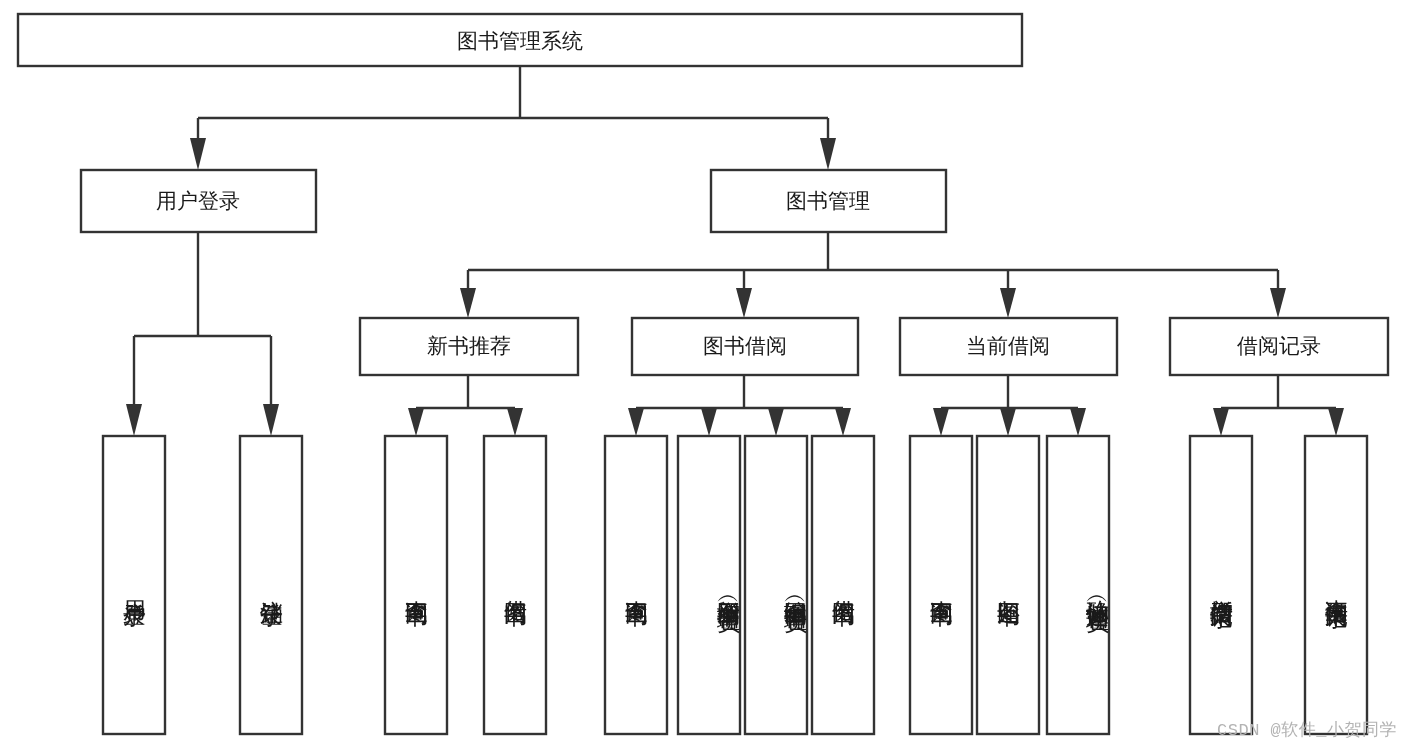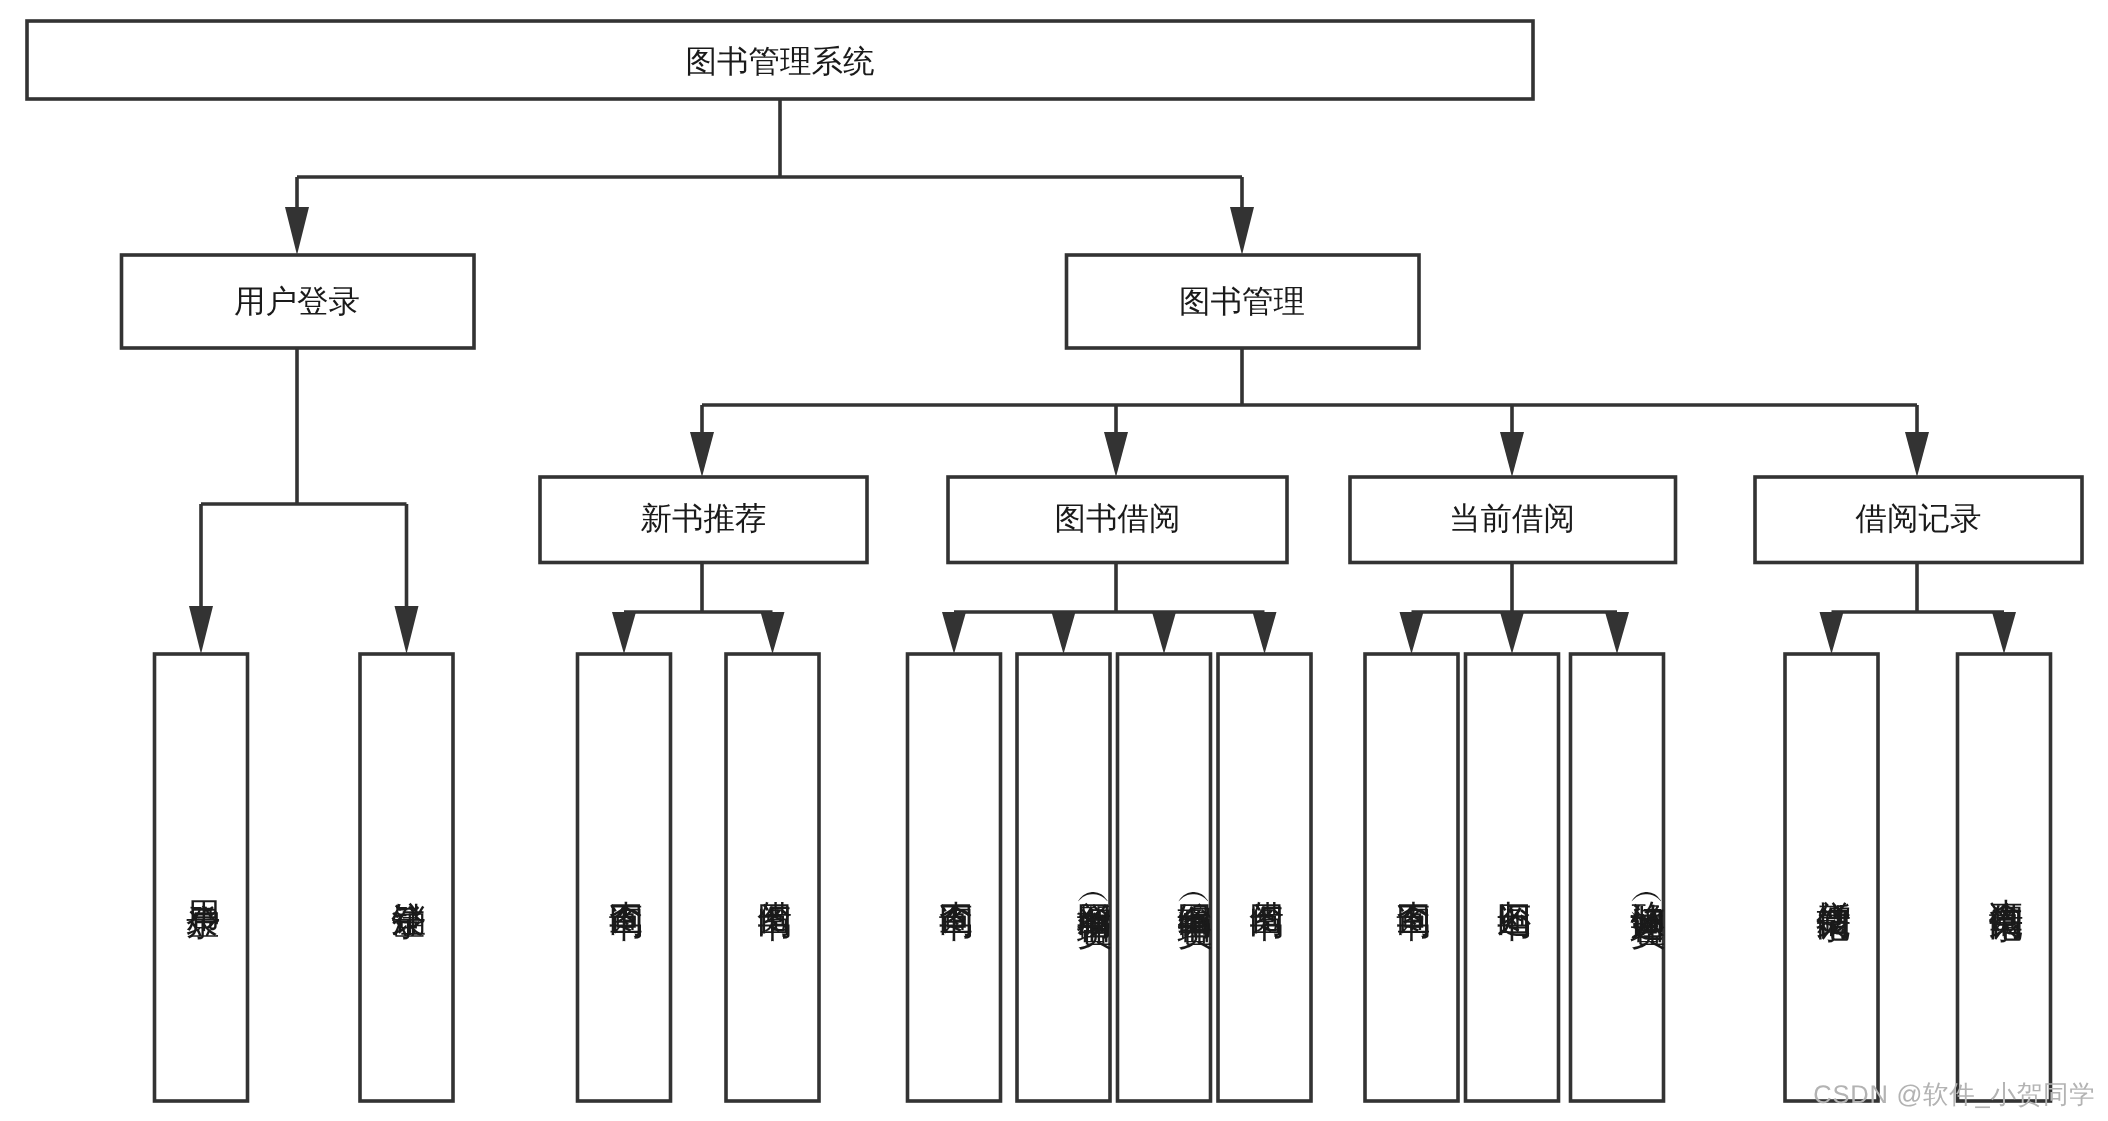--- a/index.html
+++ b/index.html
@@ -60,21 +60,21 @@
     display: flex;
     align-items: center;
     justify-content: center;
     white-space: nowrap;
     pointer-events: none;
   }
   .watermark {
     position: absolute;
     right: 8px;
     bottom: 6px;
-    font-family: Liberation Sans, sans-serif;
+    font-family: Liberation Mono, monospace;
     font-size: 17px;
     color: #b3b3b3;
     letter-spacing: 0.5px;
     white-space: nowrap;
   }
 </style>
 </head>
 <body>
 
 <div id="diagram-root">

